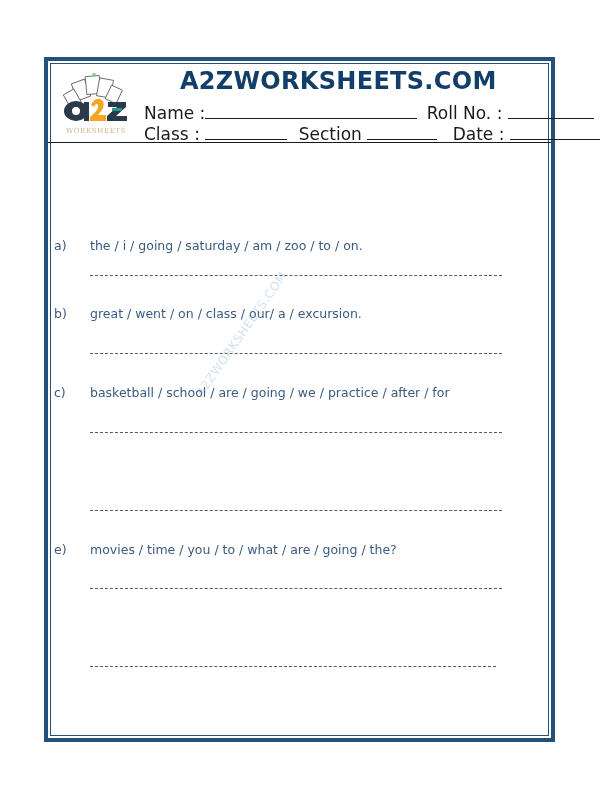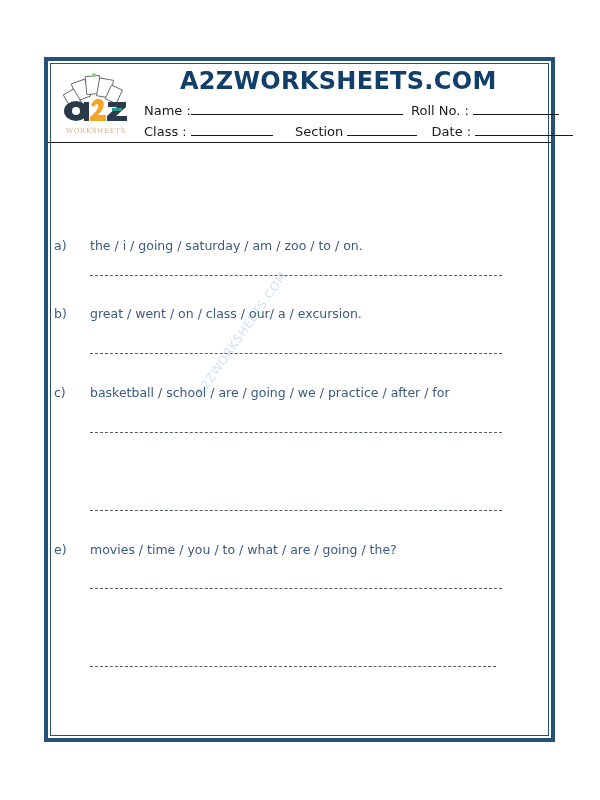--- a/index.html
+++ b/index.html
@@ -54,21 +54,21 @@
       font-family: "DejaVu Sans", sans-serif;
       font-weight: bold;
       font-size: 24px;
       color: #123e6a;
       letter-spacing: 0.3px;
     }
     .field-row {
       position: absolute;
       left: 96px;
       font-family: "DejaVu Sans", sans-serif;
-      font-size: 13px;
+      font-size: 17px;
       color: #1a1a1a;
       white-space: nowrap;
     }
     .field-row.r1 { top: 42px; }
     .field-row.r2 { top: 63px; }
     .field {
       display: inline-block;
       position: relative;
     }
     .blank {
@@ -178,21 +178,21 @@
         <span>Roll No. :</span>
         <span class="blank" style="width:86px"></span>
       </span>
     </div>
 
     <div class="field-row r2">
       <span class="field">
         <span>Class :</span>
         <span class="blank" style="width:82px"></span>
       </span>
-      <span class="field" style="margin-left:18px">
+      <span class="field" style="margin-left:6px">
         <span>Section</span>
         <span class="blank" style="width:70px"></span>
       </span>
       <span class="field" style="margin-left:10px">
         <span>Date :</span>
         <span class="blank" style="width:98px"></span>
       </span>
     </div>
   </div>
 

